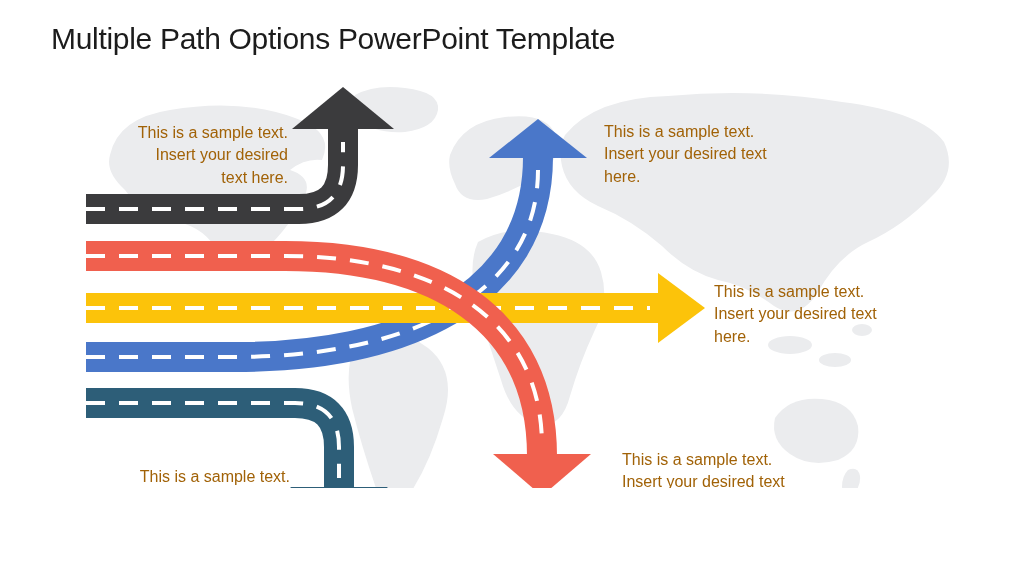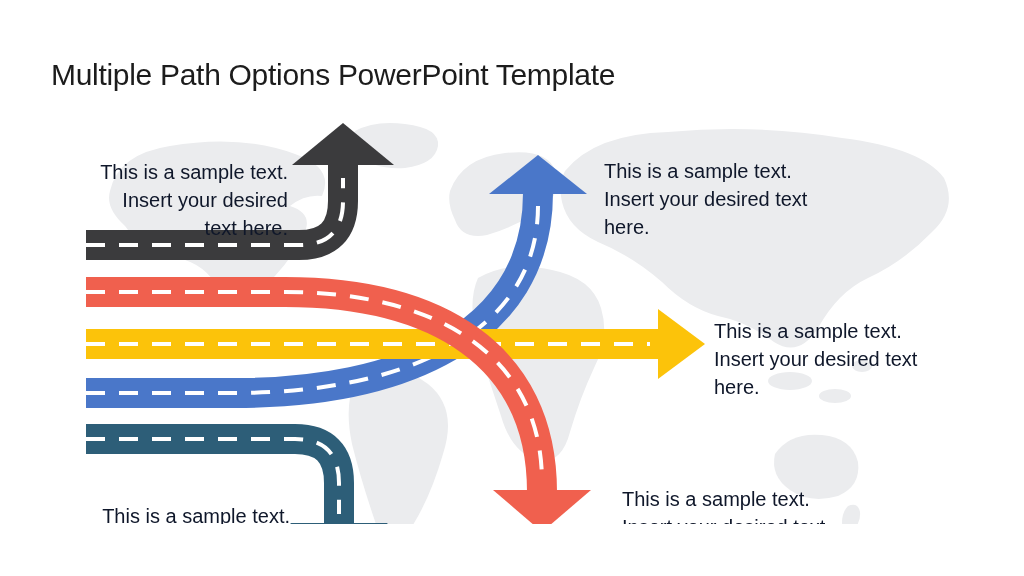--- a/index.html
+++ b/index.html
@@ -1,29 +1,29 @@
 <!DOCTYPE html>
 <html><head>
 <meta charset="utf-8">
 <style>
   html,body{margin:0;padding:0;background:#fff;}
   .slide{
     position:relative;width:1024px;height:488px;background:#ffffff;
-    overflow:hidden;font-family:"Liberation Sans",sans-serif;margin-top:36px;
+    overflow:hidden;font-family:"Liberation Sans",sans-serif;
   }
   .title{
     position:absolute;left:51px;top:22px;margin:0;
     font-size:30px;font-weight:400;letter-spacing:-0.3px;color:#1c1c1c;
     font-family:"Liberation Sans",sans-serif;white-space:nowrap;
   }
   .diagram{position:absolute;left:0;top:0;width:1024px;height:576px;}
   .road{fill:none;stroke-width:30;stroke-linecap:butt;}
   .dash{fill:none;stroke-width:4;stroke-dasharray:19 14;stroke-linecap:butt;}
   .label{
-    position:absolute;font-size:20px;line-height:1.4;color:#0f172a;
+    position:absolute;font-size:16px;line-height:1.4;color:#a16207;
     white-space:pre-line;
   }
   .label.right{text-align:right;}
   .lbl-top-left{left:88px;top:122px;width:200px;}
   .lbl-top-right{left:604px;top:121px;width:212px;}
   .lbl-mid-right{left:714px;top:281px;width:212px;}
   .lbl-bottom-right{left:622px;top:449px;width:212px;}
   .lbl-bottom-left{left:88px;top:466px;width:202px;}
 </style>
 </head>

